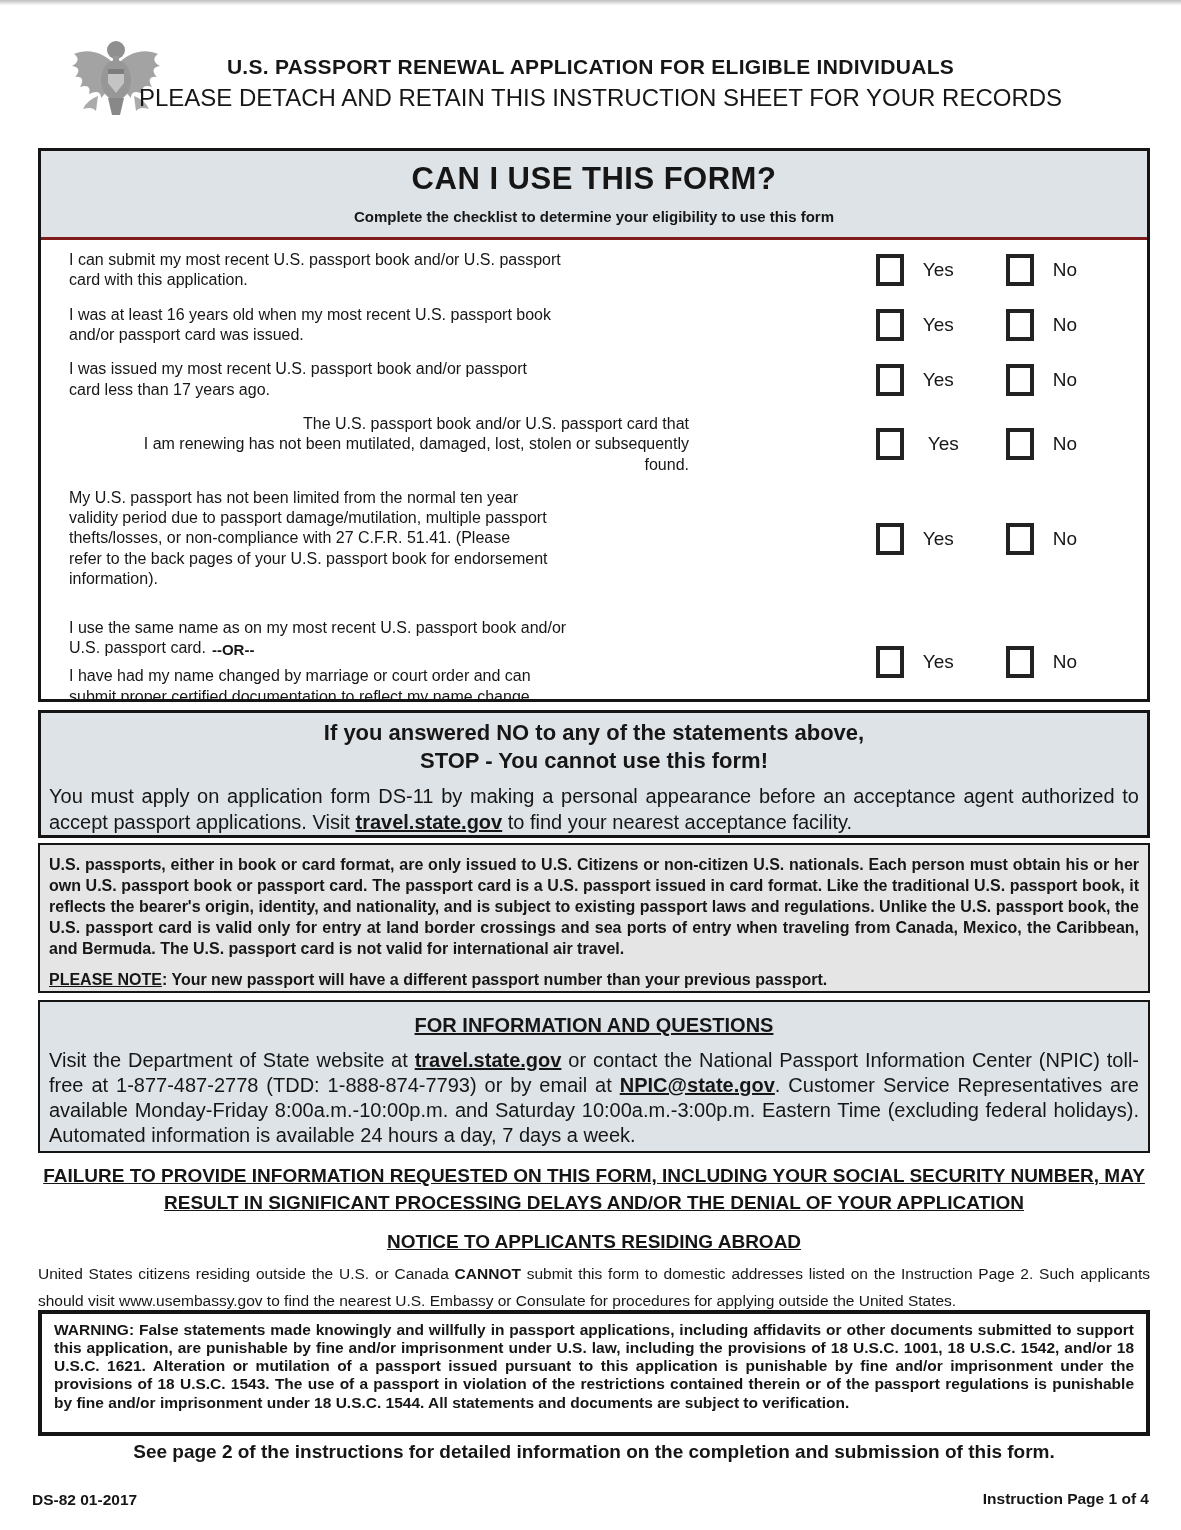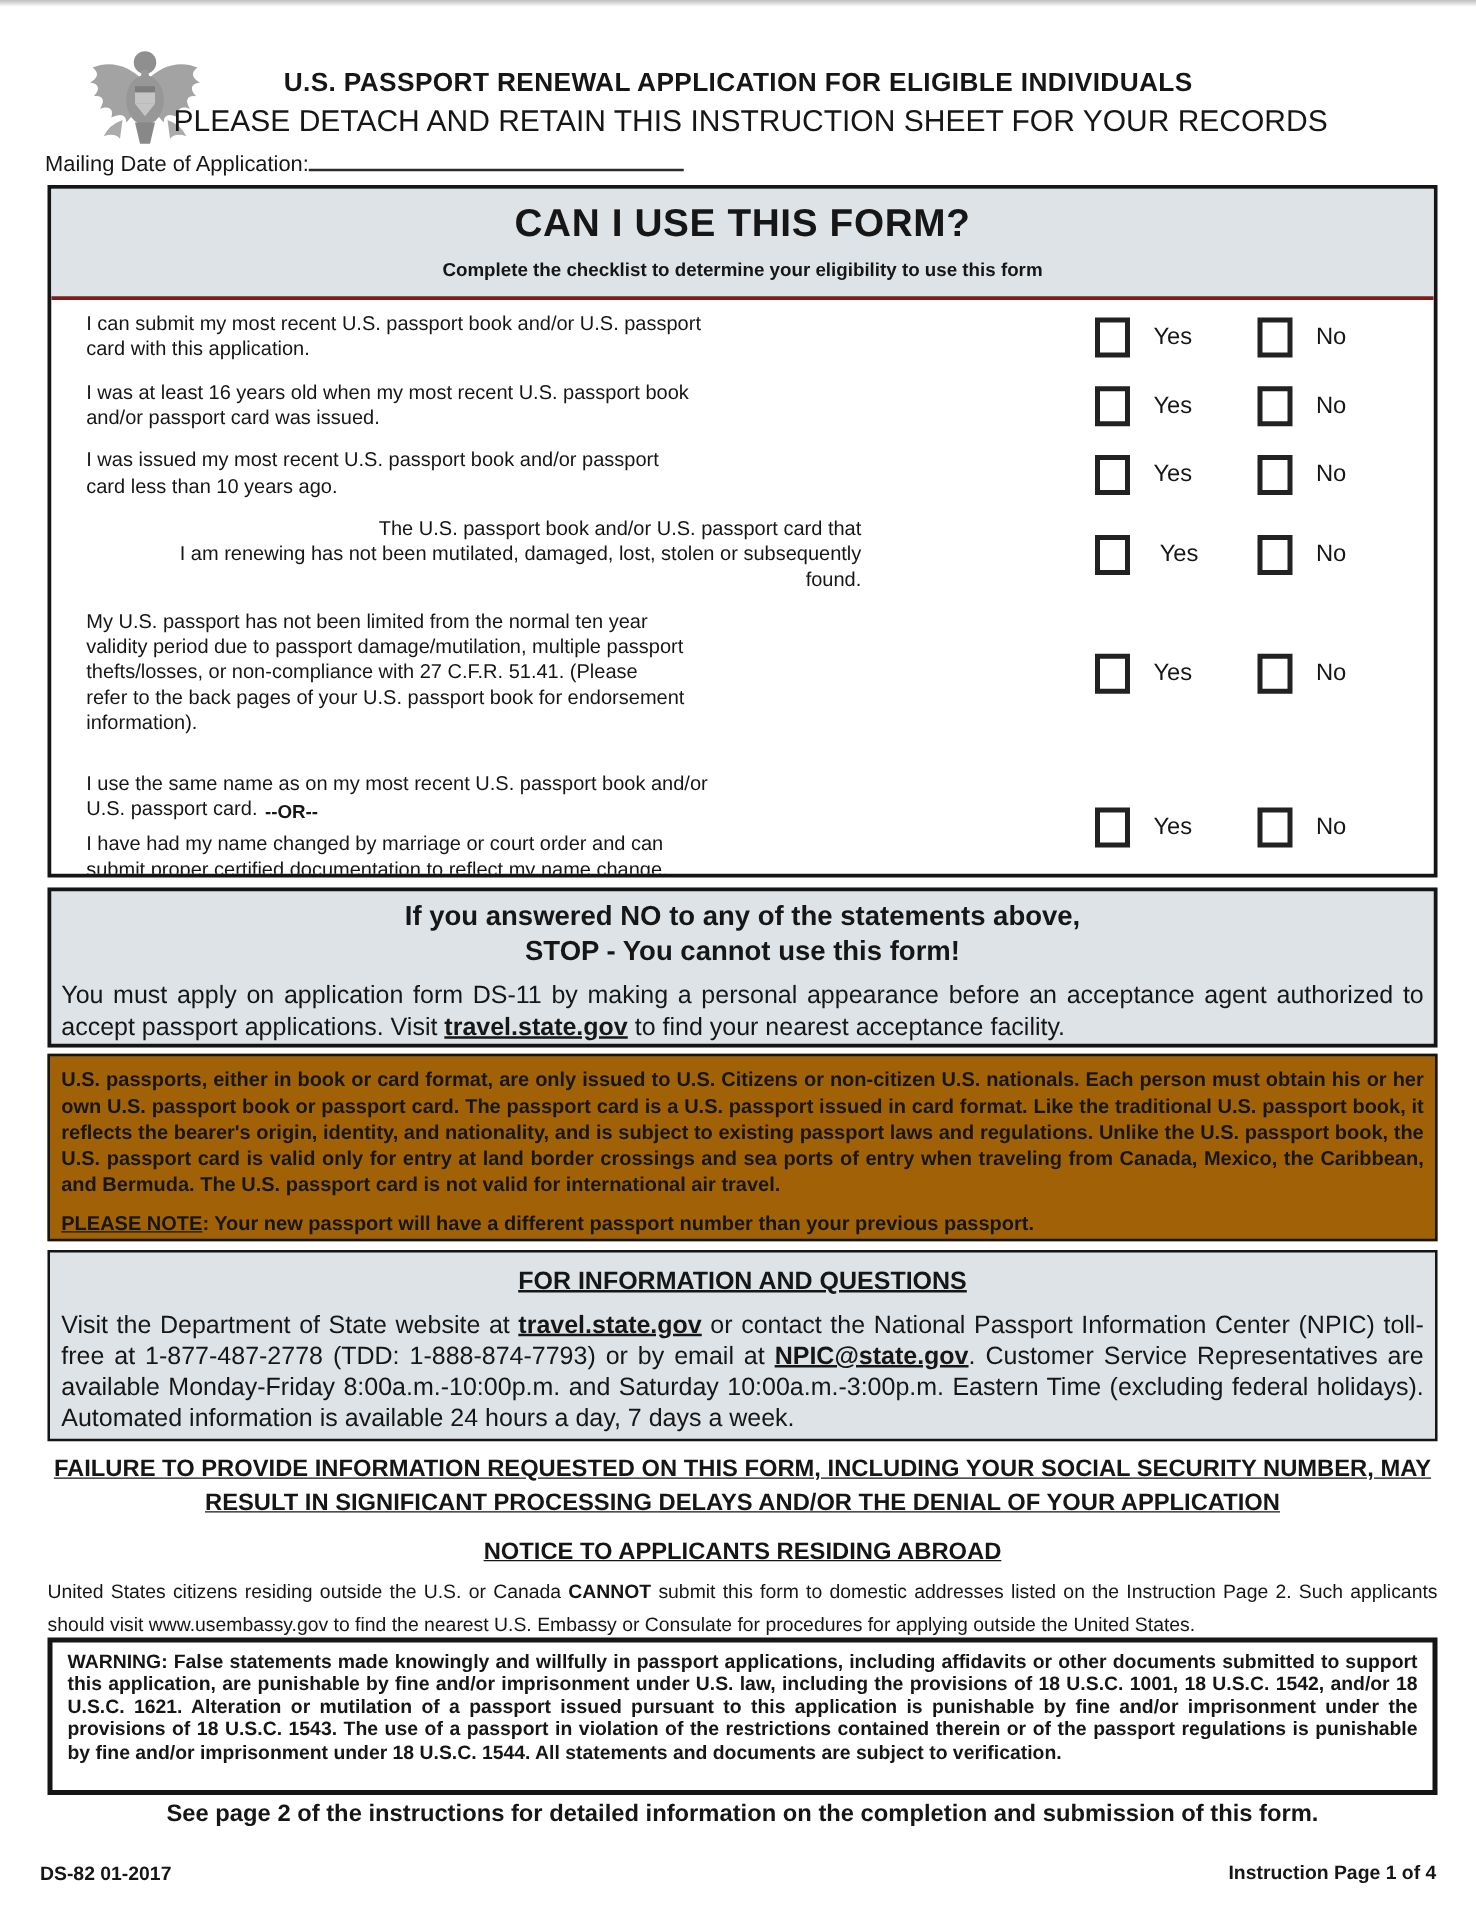--- a/index.html
+++ b/index.html
@@ -43,21 +43,21 @@
   .cb { width:20px; height:24px; border:4px solid #222; background:#fff; flex:none; }
   .cb-lbl { font-size:19px; margin-left:19px; }
   .cb-lbl.first { min-width:36px; margin-right:47px; }
 
   
   #box2 { top:710px; height:128px; padding:6px 8px 0; overflow:hidden; }
   .b2-title { text-align:center; font-weight:bold; font-size:22px; line-height:1.28; }
   .b2-body { margin-top:9px; font-size:20px; line-height:1.27; text-align:justify; }
 
   
-  #box3 { top:843px; height:150px; border-width:2px; padding:9px 9px 0; overflow:hidden; background:#a16207; }
+  #box3 { top:843px; height:150px; border-width:2px; padding:9px 9px 0; overflow:hidden; background:#e5e5e5; }
   .b3-body { font-weight:bold; font-size:16px; line-height:1.32; text-align:justify; }
   .b3-note { margin-top:11px; font-weight:bold; font-size:16px; }
 
   
   #box4 { top:1000px; height:153px; border-width:2px; padding:12px 9px 0; overflow:hidden; }
   .b4-head { text-align:center; font-weight:bold; font-size:20px; }
   .b4-body { margin-top:11px; font-size:20px; line-height:1.25; text-align:justify; }
 
   .ul { text-decoration:underline; }
   .lk { font-weight:bold; text-decoration:underline; }
@@ -95,23 +95,20 @@
       <path d="M44 62 L60 62 L56 79 L48 79 Z" fill="#888888"></path>
       <rect x="44" y="33" width="16" height="5" fill="#7d7d7d"></rect>
       <rect x="44" y="38" width="16" height="9" fill="#c4c4c4"></rect>
       <path d="M44 47 L60 47 L52 57 Z" fill="#c4c4c4"></path>
       <path d="M34 60 q-11 4 -15 13 q9 -3 13 2 z" fill="#ababab"></path>
       <path d="M70 60 q11 4 15 13 q-9 -3 -13 2 z" fill="#ababab"></path>
     </g>
   </svg>
   <div class="hdr-title1">U.S. PASSPORT RENEWAL APPLICATION FOR ELIGIBLE INDIVIDUALS</div>
   <div class="hdr-title2">PLEASE DETACH AND RETAIN THIS INSTRUCTION SHEET FOR YOUR RECORDS</div>
-  <div class="mailing">
-    <span>Mailing Date of Application:</span><span class="mail-line"></span>
-  </div>
 
   <div id="box1" class="bx">
     <div class="b1-head gray">
       <div class="b1-title">CAN I USE THIS FORM?</div>
       <div class="b1-sub">Complete the checklist to determine your eligibility to use this form</div>
     </div>
     <div class="checklist">
 
       <div class="crow">
         <div class="stmt">I can submit my most recent U.S. passport book and/or U.S. passport
@@ -130,21 +127,21 @@
         <div class="yn">
           <span class="cb"></span>
           <span class="cb-lbl first">Yes</span>
           <span class="cb"></span>
           <span class="cb-lbl">No</span>
         </div>
       </div>
 
       <div class="crow">
         <div class="stmt">I was issued my most recent U.S. passport book and/or passport
-card less than 10 years ago.</div>
+card less than 17 years ago.</div>
         <div class="yn">
           <span class="cb"></span>
           <span class="cb-lbl first">Yes</span>
           <span class="cb"></span>
           <span class="cb-lbl">No</span>
         </div>
       </div>
 
       <div class="crow r4">
         <div class="stmt">The U.S. passport book and/or U.S. passport card that

